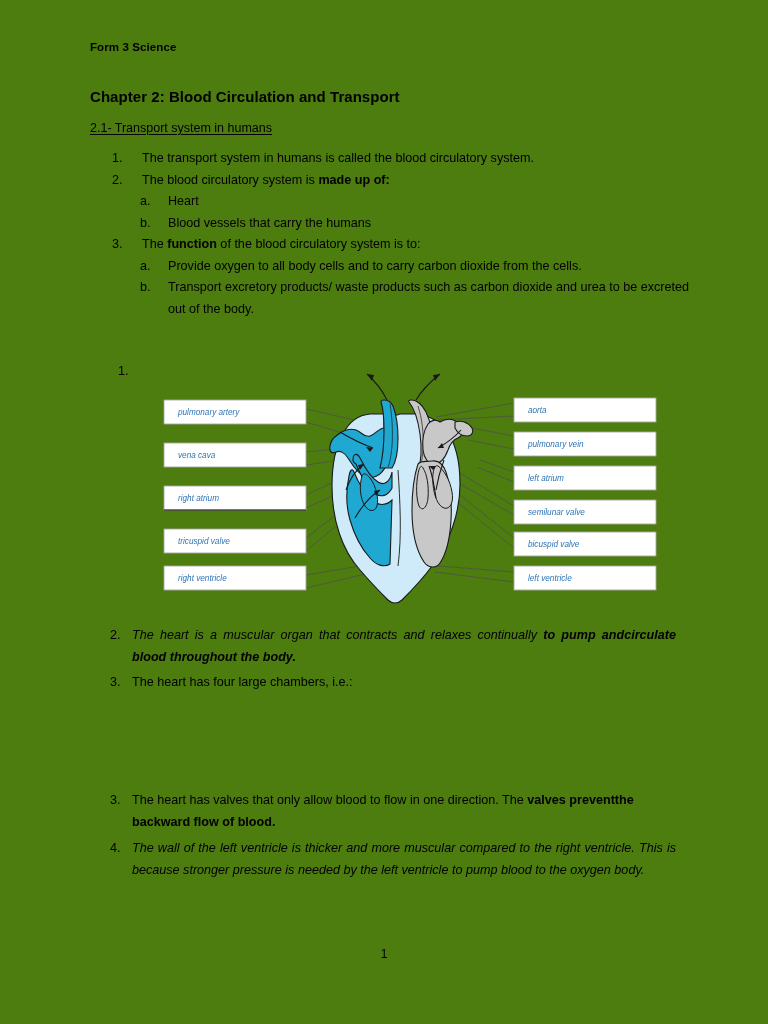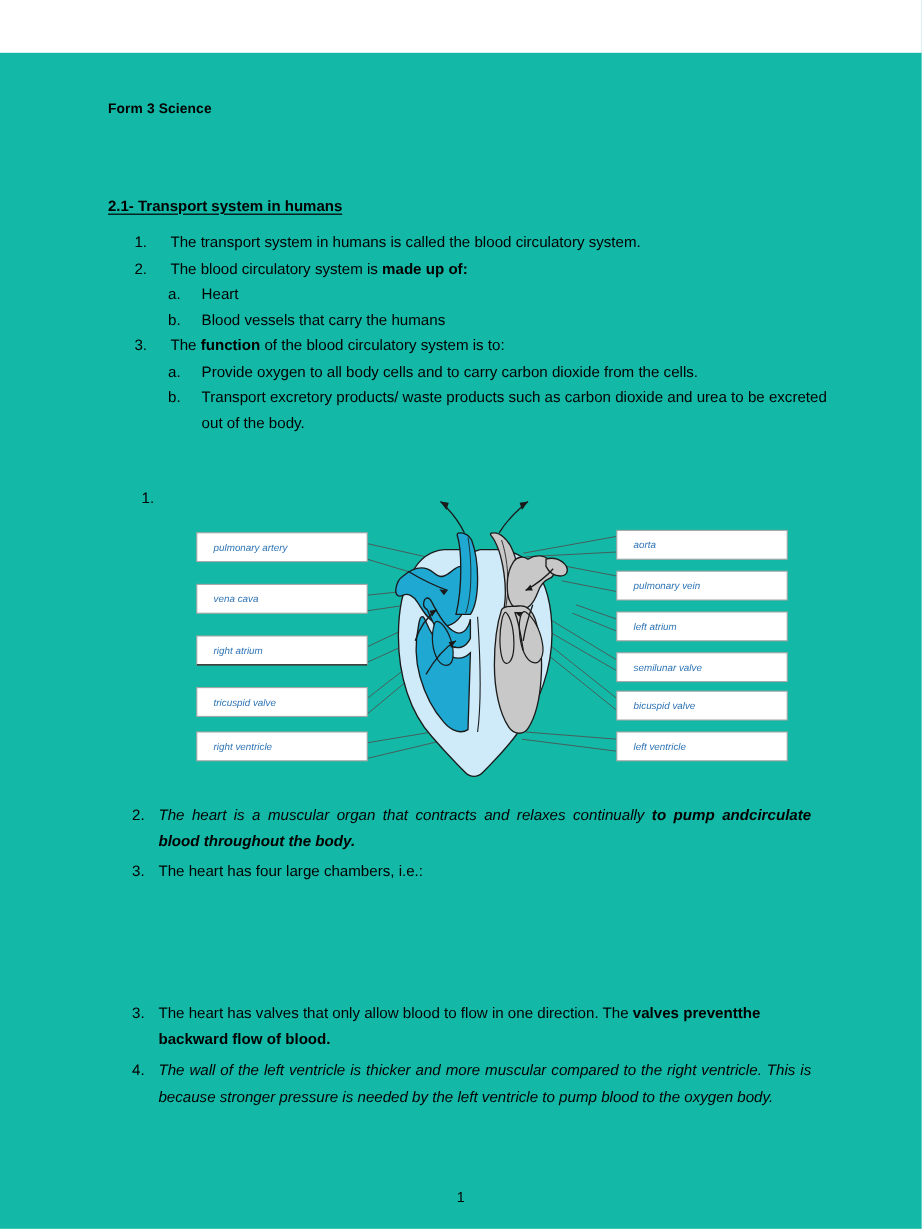--- a/index.html
+++ b/index.html
@@ -11,22 +11,21 @@
     width: 768px;
     height: 1024px;
     position: relative;
     font-family: "Liberation Sans", sans-serif;
     color: #000000;
     overflow: hidden;
   }
   .page {
     position: absolute;
     inset: 0;
-    background: #14b8a6;
-    margin-top: 44px;
+    background: #4d7c0f;
   }
 
   
   .doc-header {
     position: absolute;
     left: 90px;
     top: 41px;
     font-size: 11.5px;
     font-weight: bold;
     letter-spacing: .1px;
@@ -41,21 +40,21 @@
     font-weight: bold;
     letter-spacing: .05px;
   }
 
   
   .sec-heading {
     position: absolute;
     left: 90px;
     top: 121px;
     font-size: 12.5px;
-    font-weight: bold;
+    font-weight: normal;
     text-decoration: underline;
     text-underline-offset: 2px;
   }
 
   
   .list-block {
     position: absolute;
     left: 112px;
     top: 148px;
     width: 580px;
@@ -150,20 +149,21 @@
     font-size: 12px;
   }
 </style>
 </head>
 <body>
 
 <div class="page">
 
   <div class="doc-header">Form 3 Science</div>
 
+  <div class="chapter-title">Chapter 2: Blood Circulation and Transport</div>
 
   <div class="sec-heading">2.1- Transport system in humans</div>
 
   <div class="list-block">
 
     <div class="li-row">
       <span class="li-marker">1.</span>
       <span class="li-text">The transport system in humans is called the blood circulatory system.</span>
     </div>
 

